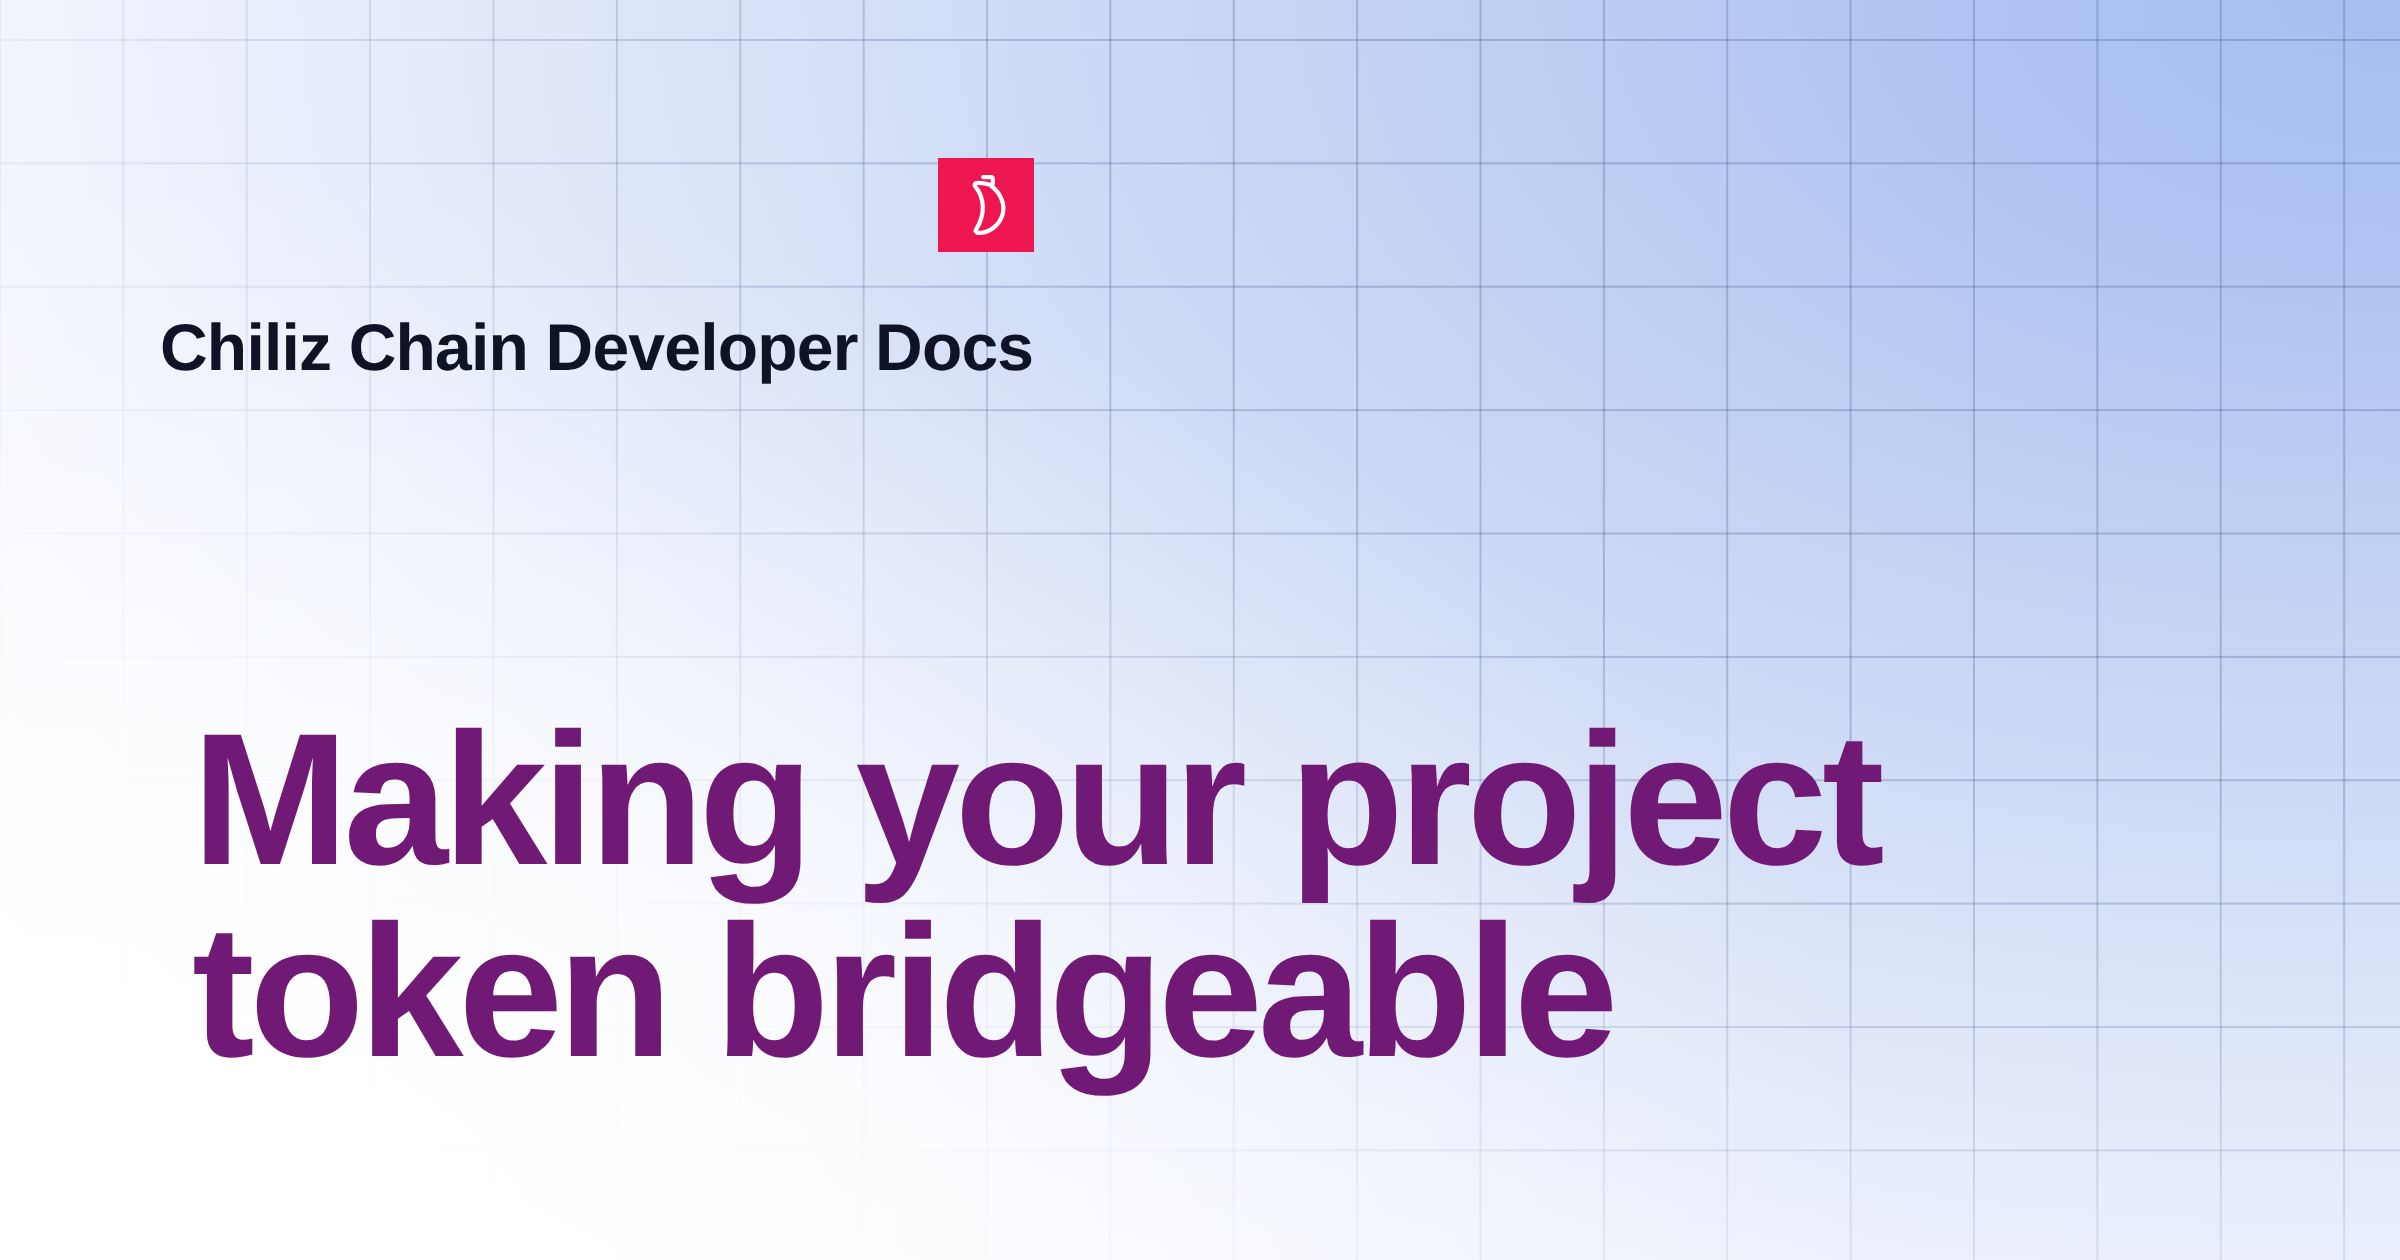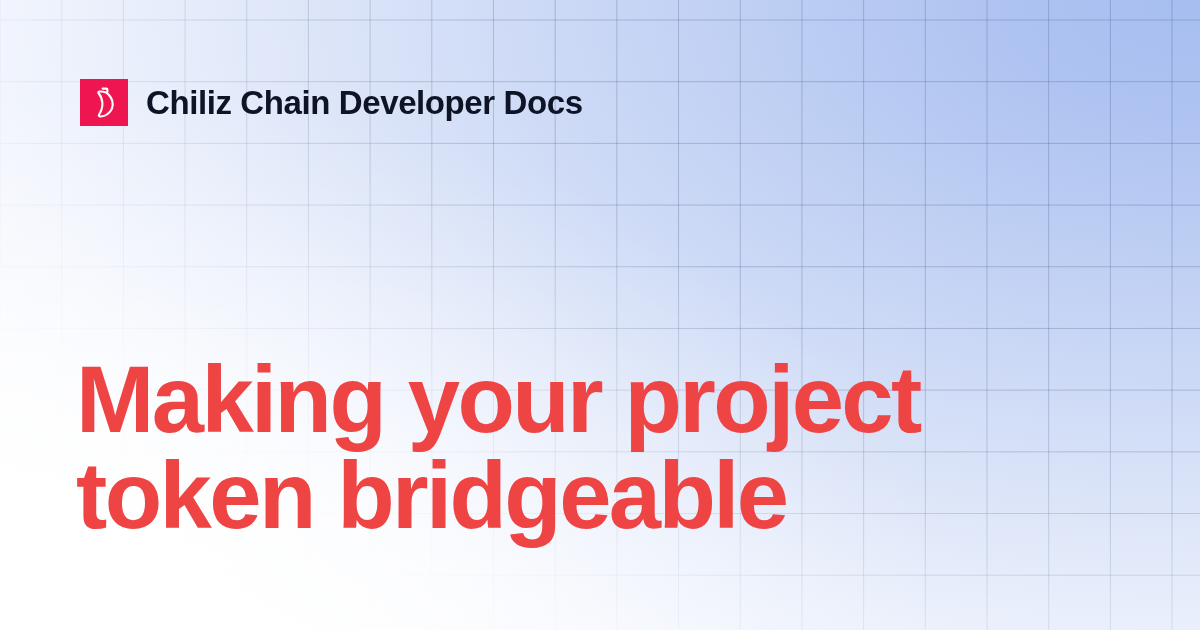--- a/index.html
+++ b/index.html
@@ -74,22 +74,23 @@
       rgba(255,255,255,0.00) 82%);
     pointer-events: none;
   }
 
   
   .brand {
     position: absolute;
     left: 80px;
     top: 79px;
     display: flex;
-    align-items: center;
-    gap: 18px;
+    align-items: flex-end;
+    gap: 31px;
+    flex-direction: column;
   }
 
   .brand-mark {
     width: 48px;
     height: 47px;
     background: #ED1651;
     display: flex;
     align-items: center;
     justify-content: center;
     flex: 0 0 auto;
@@ -102,28 +103,28 @@
     font-weight: bold;
     letter-spacing: -0.4px;
     color: #0E1426;
     white-space: nowrap;
     line-height: 1;
   }
 
   
   .headline {
     position: absolute;
-    left: 76px;
+    left: 96px;
     top: 352px;
     width: 1010px;
     font-size: 94px;
     font-weight: bold;
     line-height: 1.02;
     letter-spacing: -2.6px;
-    color: #ef4444;
+    color: #701a75;
     white-space: pre-line;
   }
 </style>
 </head>
 <body>
 
 <div id="card">
 
   <div class="bg-wash"></div>
   <div class="bg-grid"></div>

